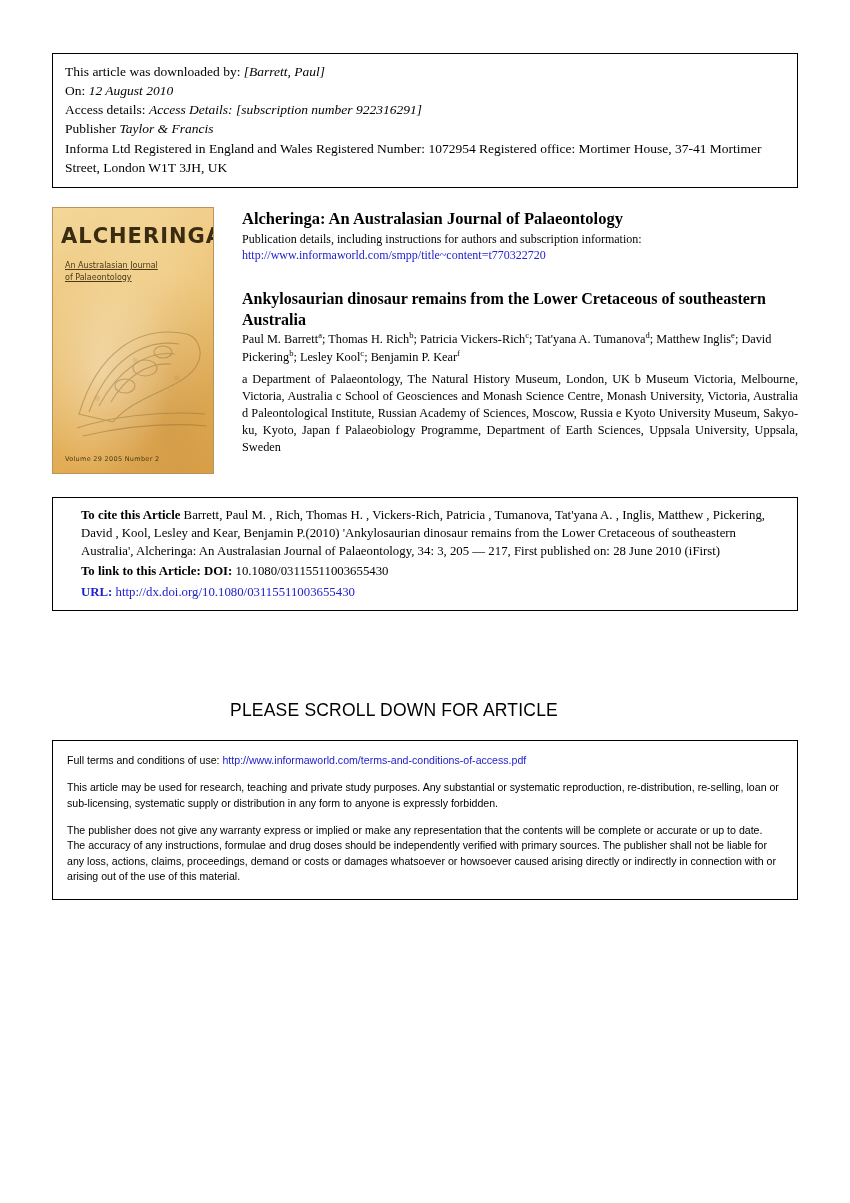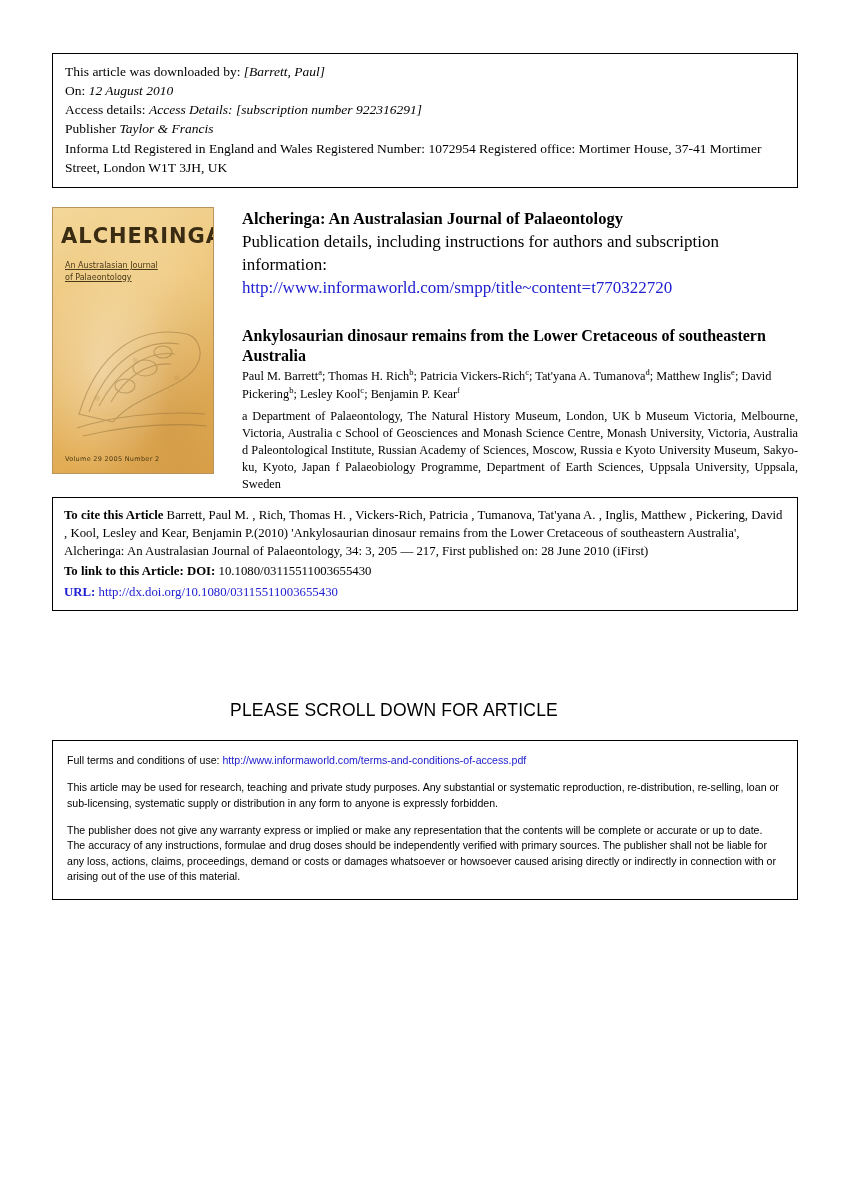--- a/index.html
+++ b/index.html
@@ -117,21 +117,21 @@
     top: 0;
     width: 556px;
   }
   #journal-title {
     font-size: 16.5px;
     font-weight: bold;
     line-height: 1.2;
     margin: 2px 0 2px 0;
   }
   #pub-details {
-    font-size: 17px;
+    font-size: 12px;
     line-height: 1.35;
   }
   a, .link {
     color: #2020d0;
     text-decoration: none;
     word-break: break-all;
   }
   #article-title {
     font-size: 16px;
     font-weight: bold;
@@ -154,21 +154,21 @@
     font-size: 12.3px;
     margin-top: 18px;
   }
 
   
   #cite-box {
     position: absolute;
     left: 52px;
     top: 497px;
     width: 746px;
-    padding: 8px 12px 9px 11px;
+    padding: 8px 12px 9px 28px;
     font-size: 12.8px;
     line-height: 1.42;
   }
   .bold { font-weight: bold; }
   #cite-box .row { margin-top: 2px; }
 
   
   #scroll-notice {
     position: absolute;
     left: 0;

